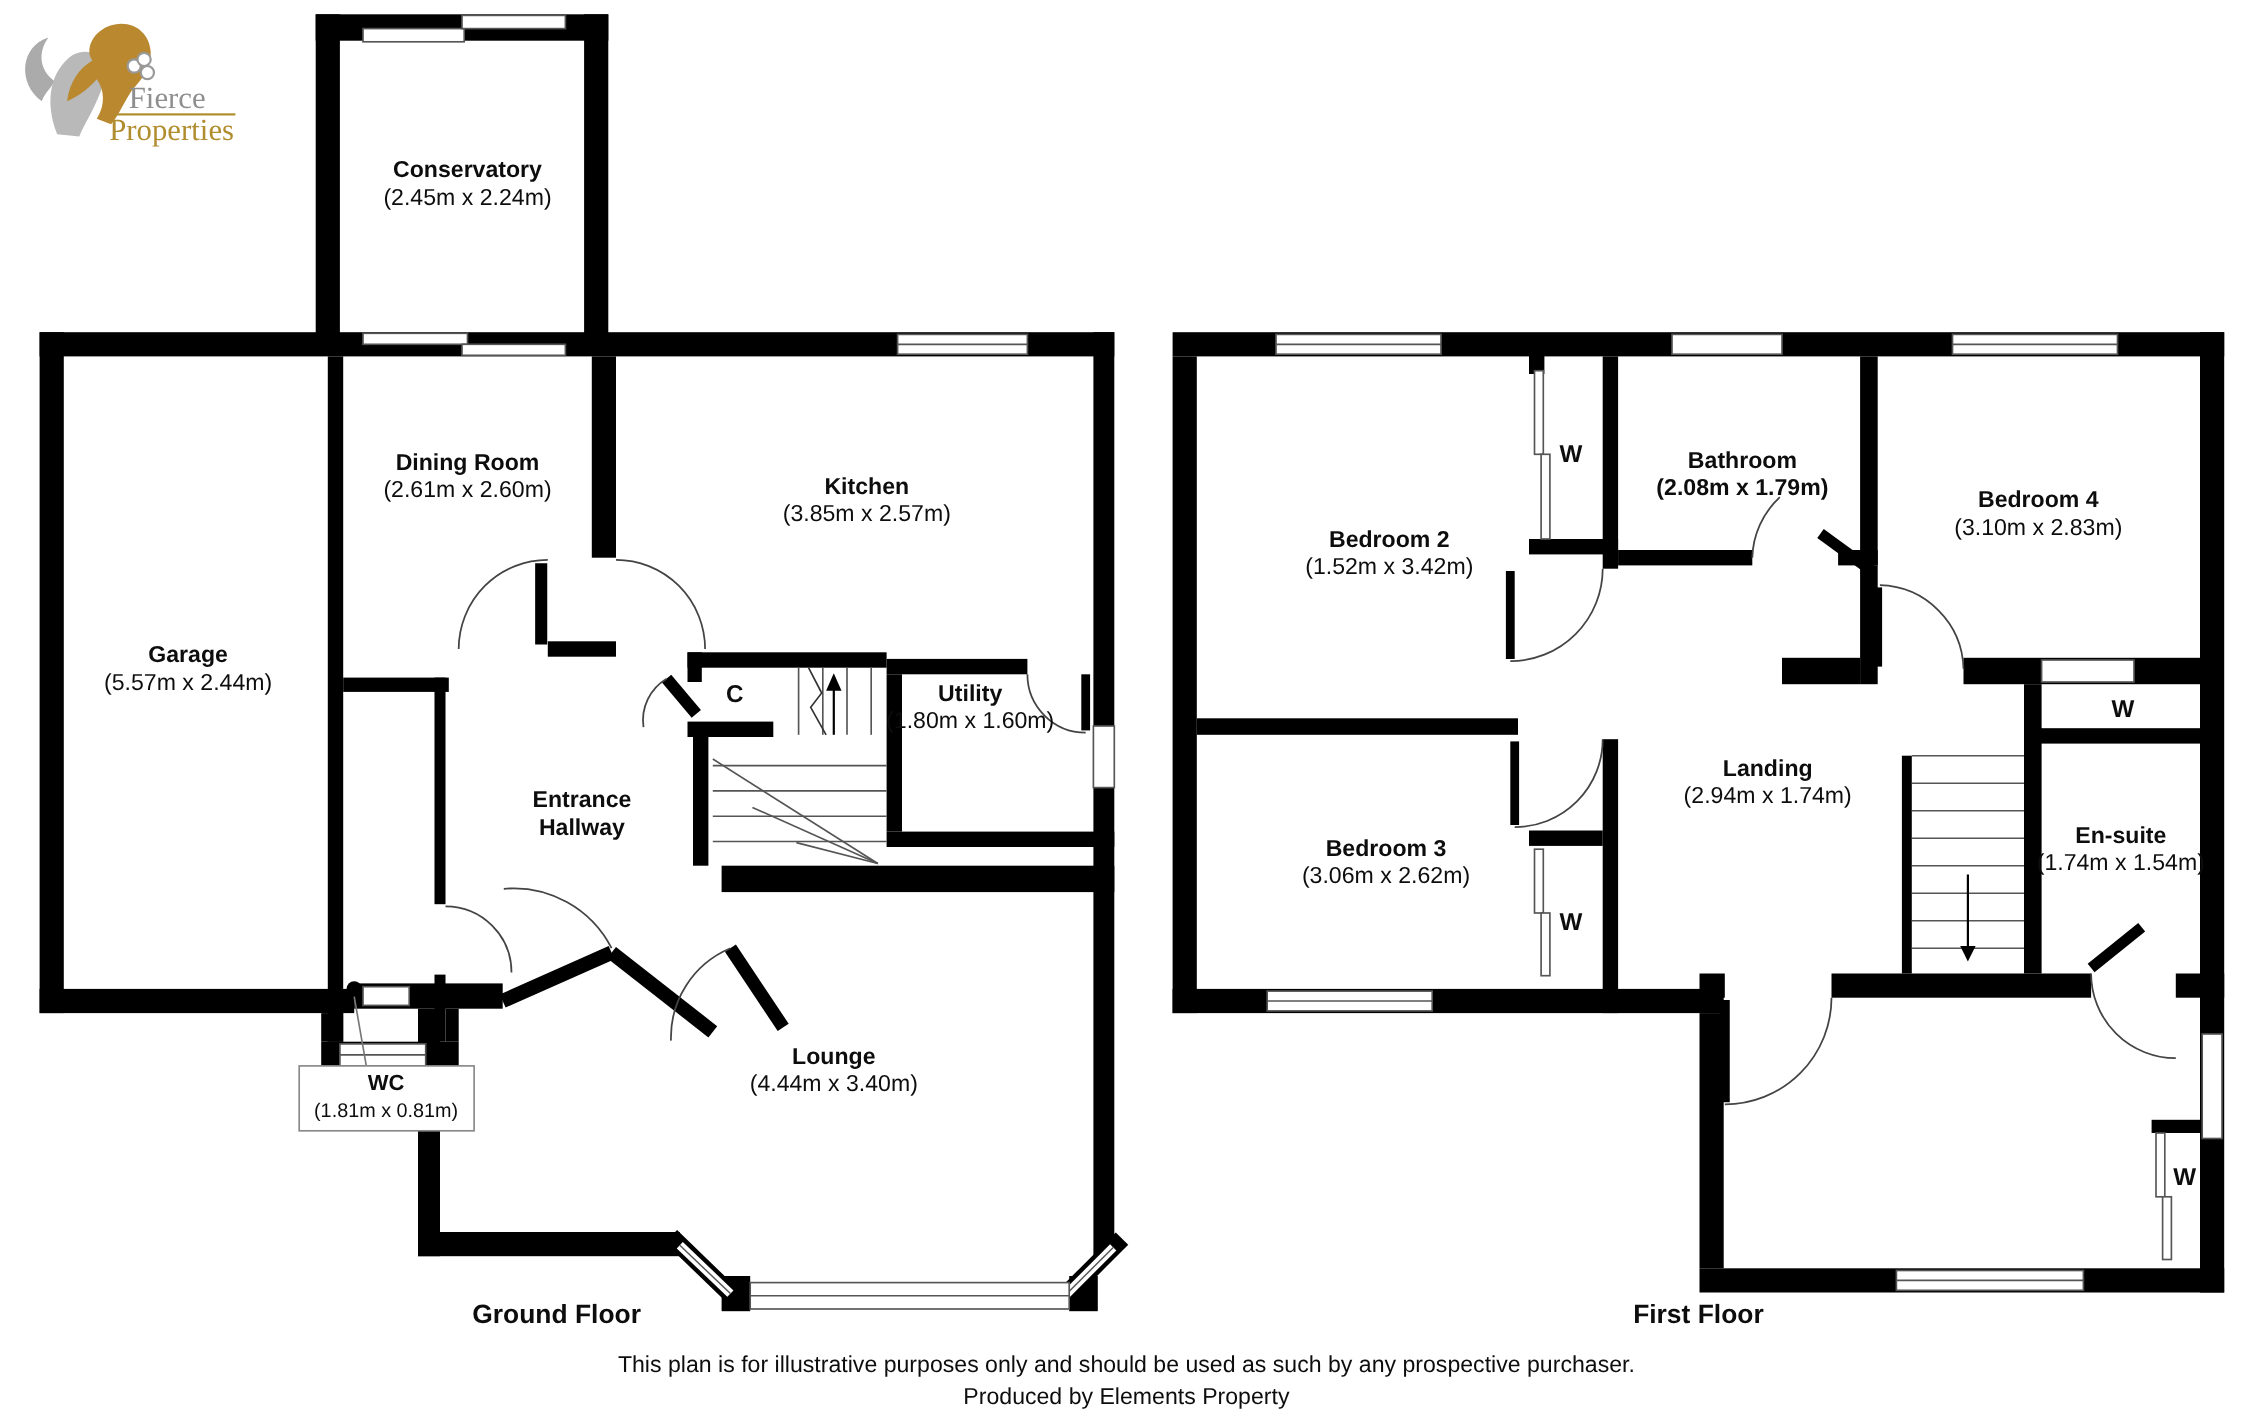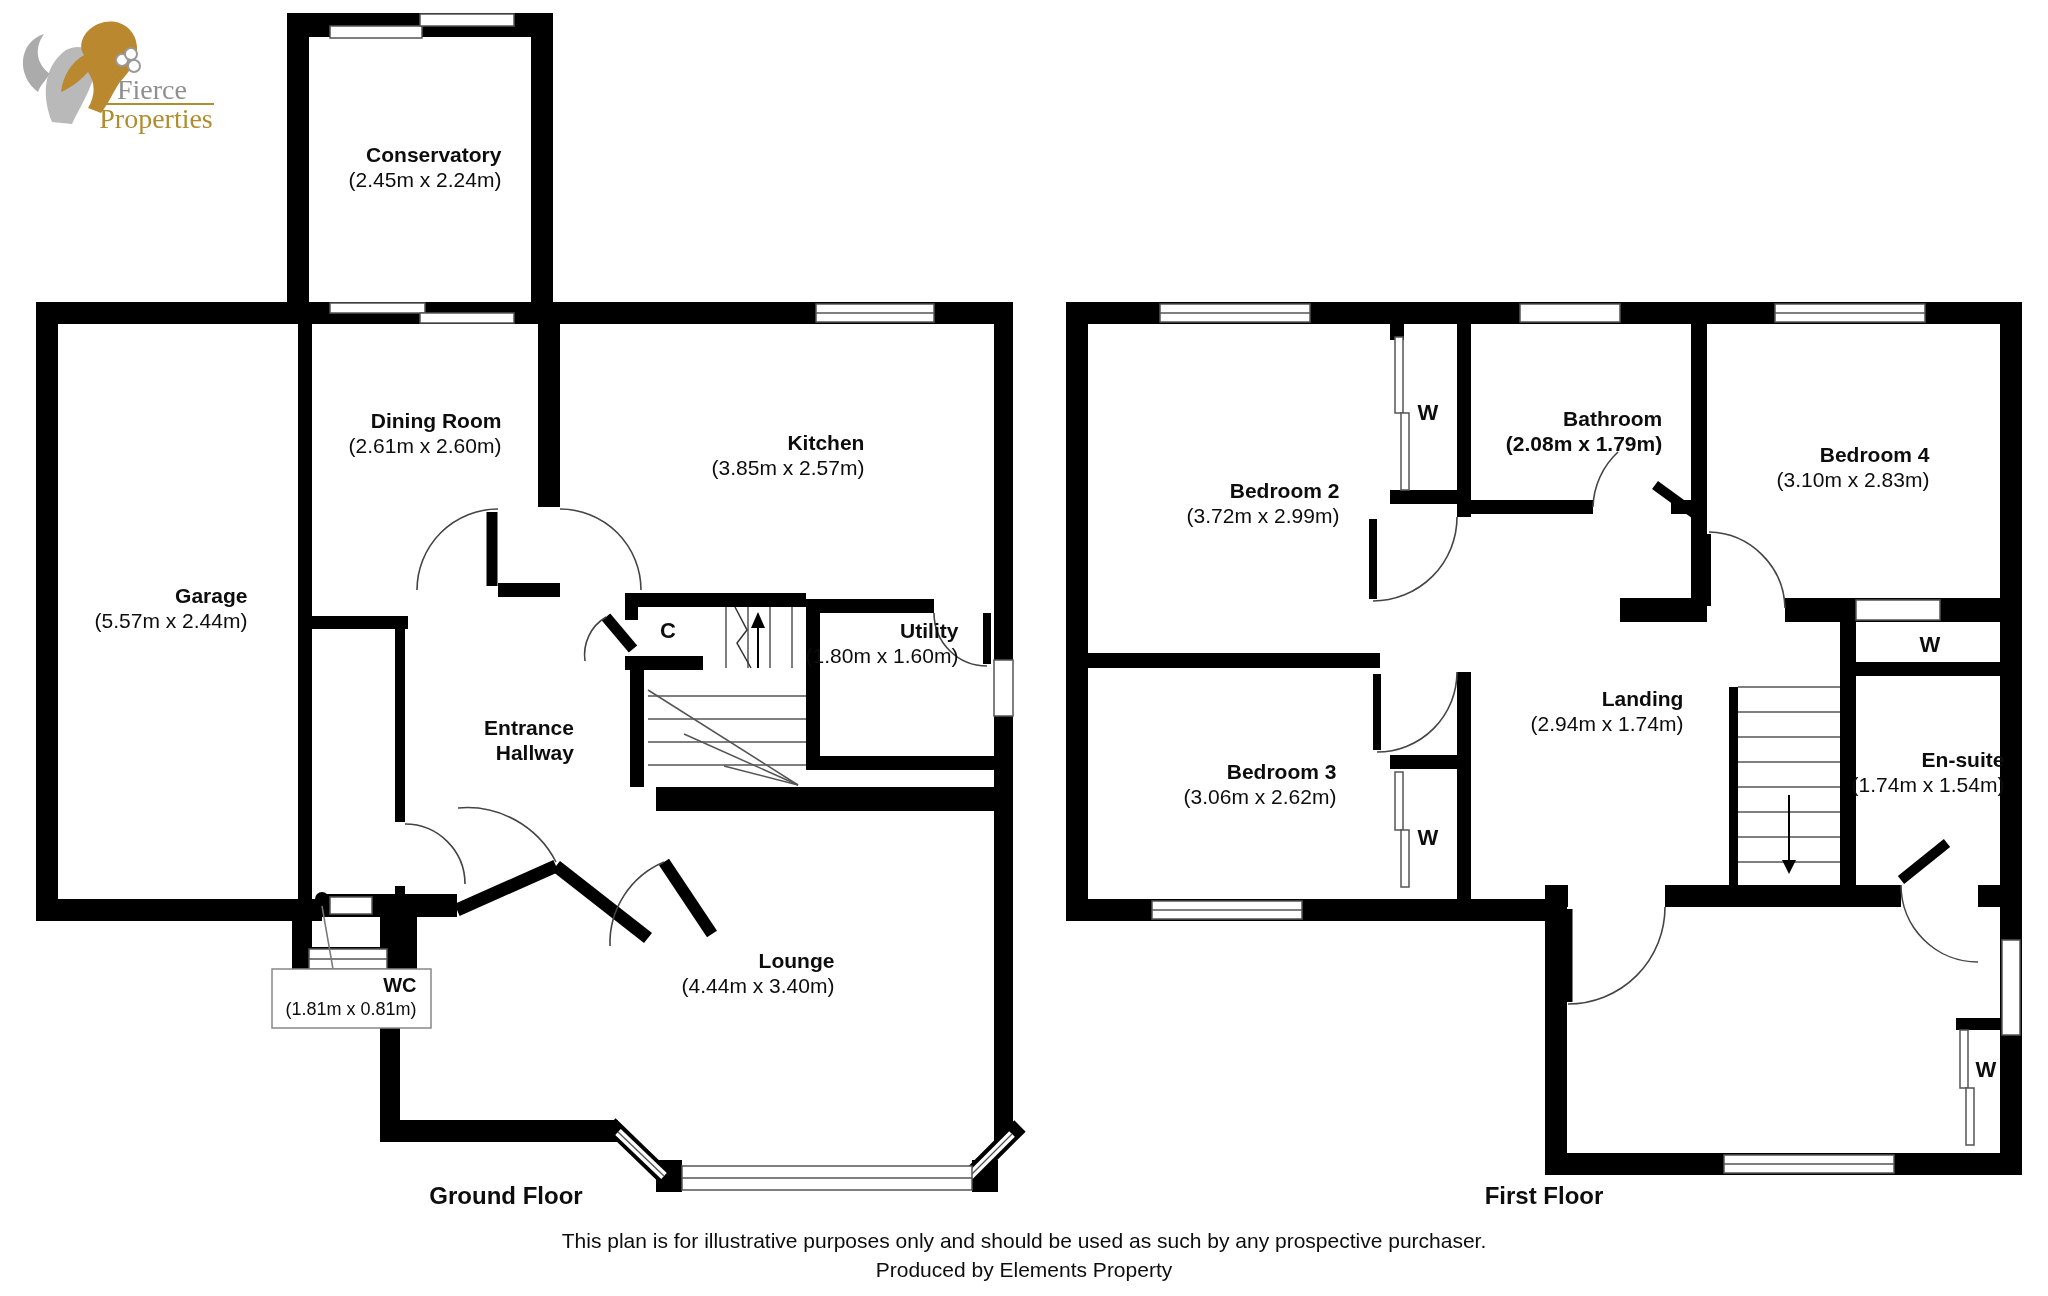--- a/index.html
+++ b/index.html
@@ -1,21 +1,21 @@
 <!DOCTYPE html>
 <html><head>
 <meta charset="utf-8">
 <style>
   html,body{margin:0;padding:0;background:#fff;}
   #canvas{position:relative;width:2048px;height:1296px;background:#ffffff;overflow:hidden;
           font-family:"Liberation Sans",sans-serif;color:#111;}
   #plan-svg{position:absolute;left:0;top:0;width:2048px;height:1296px;}
   .lbl{position:absolute;transform:translate(-50%,-50%);text-align:center;white-space:nowrap;
        font-size:21px;line-height:25px;color:#0d0d0d;}
-  .lbl .nm{font-weight:bold;display:block;text-align:right;}
+  .lbl .nm{font-weight:bold;display:block;}
   .lbl .dm{font-weight:normal;display:block;}
   .lbl.bold-dims .dm{font-weight:bold;}
   .lbl.wide{line-height:34px;}
   .letter{position:absolute;transform:translate(-50%,-50%);font-weight:bold;font-size:22px;color:#0d0d0d;}
   .floor-label{position:absolute;transform:translate(-50%,-50%);font-weight:bold;font-size:24px;color:#0d0d0d;white-space:nowrap;}
   .page-title{position:absolute;left:1028px;top:49px;transform:translate(-50%,-50%);
        font-size:36px;font-weight:bold;white-space:nowrap;color:#0d0d0d;}
   .footer-line{position:absolute;transform:translate(-50%,-50%);font-size:21px;color:#0d0d0d;white-space:nowrap;}
   .wc-lbl{font-size:20px;line-height:24px;}
   .wc-lbl .dm{font-size:18px;}
@@ -278,21 +278,21 @@
   </div>
   <div class="lbl" style="left:758px;top:973px">
     <span class="nm">Lounge</span>
     <span class="dm">(4.44m x 3.40m)</span>
   </div>
   <span class="letter" style="left:668px;top:631px">C</span>
   <div class="floor-label" style="left:506px;top:1196px">Ground Floor</div>
 
   <div class="lbl" style="left:1263px;top:503px">
     <span class="nm">Bedroom 2</span>
-    <span class="dm">(3.72m x 2.99m)</span>
+    <span class="dm">(1.52m x 3.42m)</span>
   </div>
   <div class="lbl bold-dims" style="left:1584px;top:431px">
     <span class="nm">Bathroom</span>
     <span class="dm">(2.08m x 1.79m)</span>
   </div>
   <div class="lbl" style="left:1853px;top:467px">
     <span class="nm">Bedroom 4</span>
     <span class="dm">(3.10m x 2.83m)</span>
   </div>
   <div class="lbl" style="left:1607px;top:711px">

